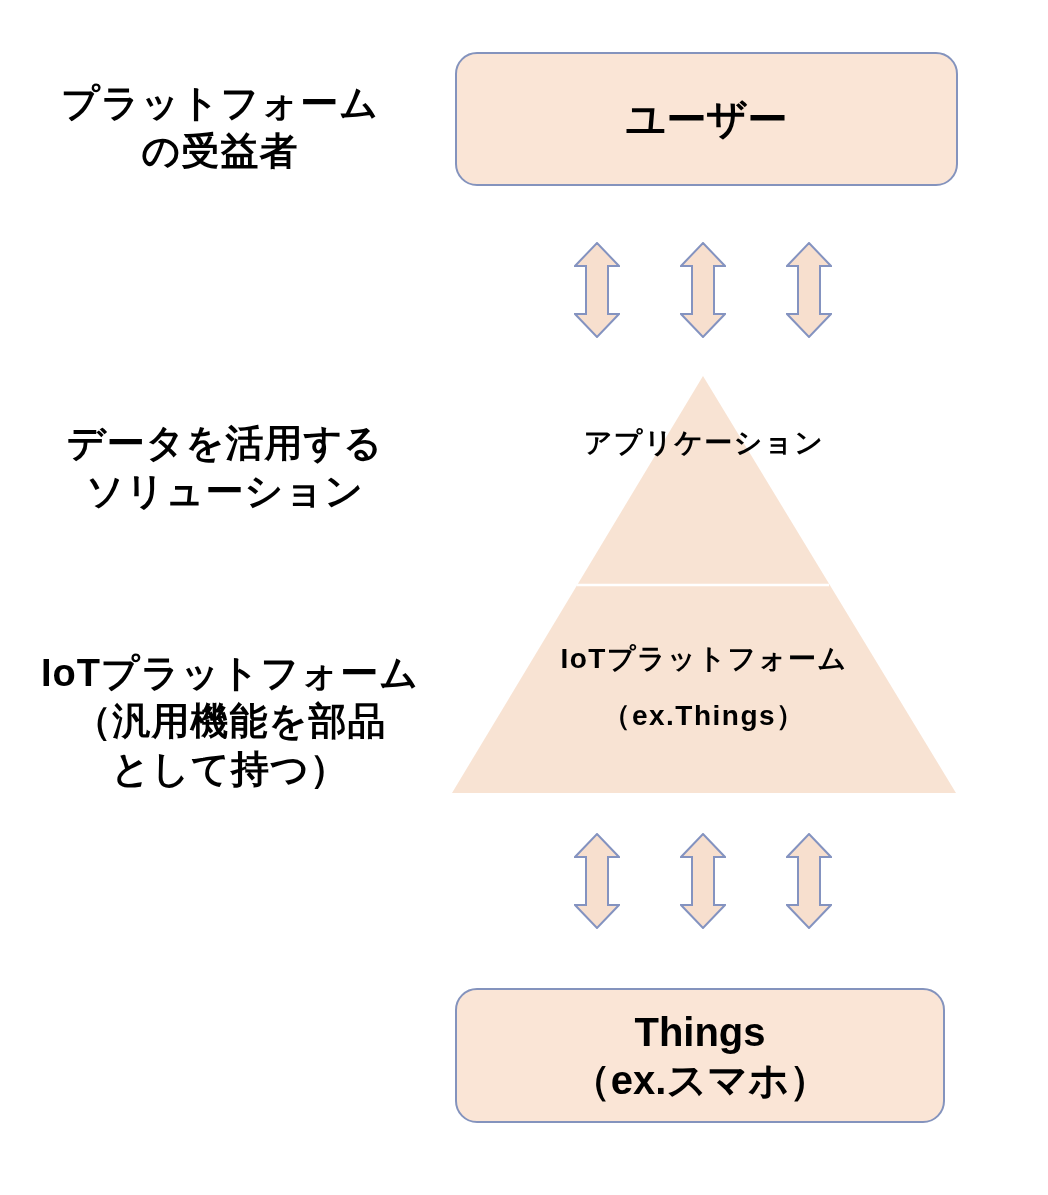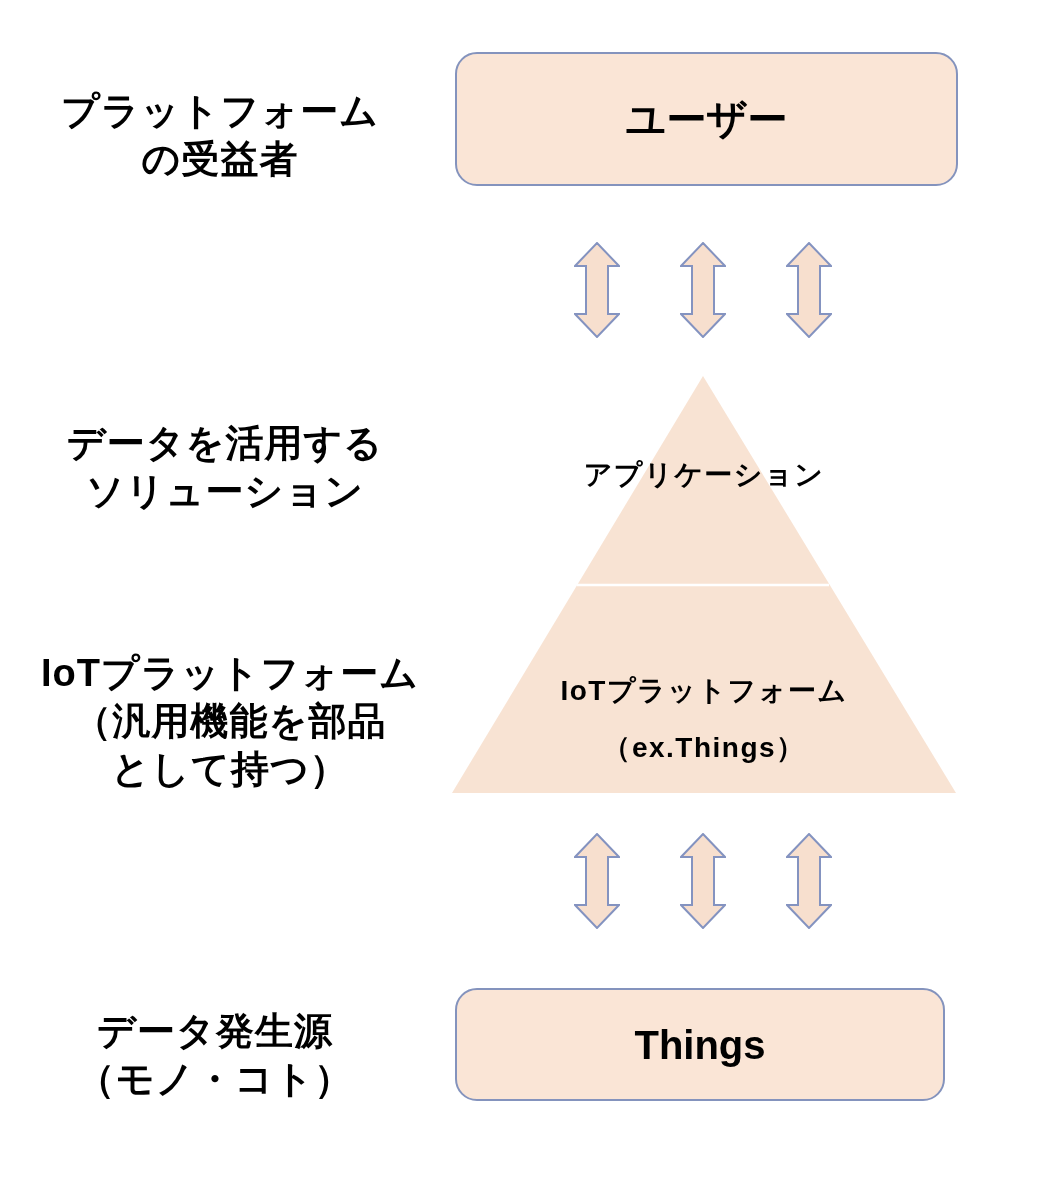--- a/index.html
+++ b/index.html
@@ -38,47 +38,44 @@
   .pyramid-svg { position: absolute; left: 450px; top: 374px; }
   .pyramid-label {
     position: absolute;
     left: 450px;
     width: 508px;
     text-align: center;
     font-weight: 700;
     font-size: 28px;
     letter-spacing: 1.5px;
     line-height: 34px;
-    margin-top: 32px;
   }
   .arrow-icon { position: absolute; width: 46px; height: 96px; }
   .arrow-icon polygon {
     fill: var(--arrow-fill, #F7DFCE);
     stroke: var(--arrow-border, #8493C0);
     stroke-width: 2;
     stroke-linejoin: miter;
   }
 </style>
 </head>
 <body>
 
 <div class="canvas">
 
-  <div class="left-label" style="left:30px; top:88px; width:380px;">プラットフォーム
+  <div class="left-label" style="left:30px; top:80px; width:380px;">プラットフォーム
 の受益者</div>
 
   <div class="left-label" style="left:25px; top:420px; width:400px;">データを活用する
 ソリューション</div>
 
   <div class="left-label" style="left:15px; top:650px; width:430px;">IoTプラットフォーム
 （汎用機能を部品
 として持つ）</div>
 
-  <div class="left-label" style="left:25px; top:1008px; width:380px;">データ発生源
-（モノ・コト）</div>
 
   <div class="rounded-box" style="left:455px; top:52px; width:503px; height:134px;">
     <div>ユーザー</div>
   </div>
 
   <svg class="arrow-icon" style="left:574px; top:242px;" viewBox="0 0 46 96">
     <polygon points="23,1 45,24 34,24 34,72 45,72 23,95 1,72 12,72 12,24 1,24"></polygon>
   </svg>
   <svg class="arrow-icon" style="left:680px; top:242px;" viewBox="0 0 46 96">
     <polygon points="23,1 45,24 34,24 34,72 45,72 23,95 1,72 12,72 12,24 1,24"></polygon>
@@ -99,17 +96,18 @@
   <svg class="arrow-icon" style="left:574px; top:833px;" viewBox="0 0 46 96">
     <polygon points="23,1 45,24 34,24 34,72 45,72 23,95 1,72 12,72 12,24 1,24"></polygon>
   </svg>
   <svg class="arrow-icon" style="left:680px; top:833px;" viewBox="0 0 46 96">
     <polygon points="23,1 45,24 34,24 34,72 45,72 23,95 1,72 12,72 12,24 1,24"></polygon>
   </svg>
   <svg class="arrow-icon" style="left:786px; top:833px;" viewBox="0 0 46 96">
     <polygon points="23,1 45,24 34,24 34,72 45,72 23,95 1,72 12,72 12,24 1,24"></polygon>
   </svg>
 
-  <div class="rounded-box" style="left:455px; top:988px; width:490px; height:113px;">
+  <div class="rounded-box" style="left:455px; top:988px; width:490px; height:135px;">
     <div>Things</div>
+    <div>（ex.スマホ）</div>
   </div>
 
 </div>
 
 </body></html>

